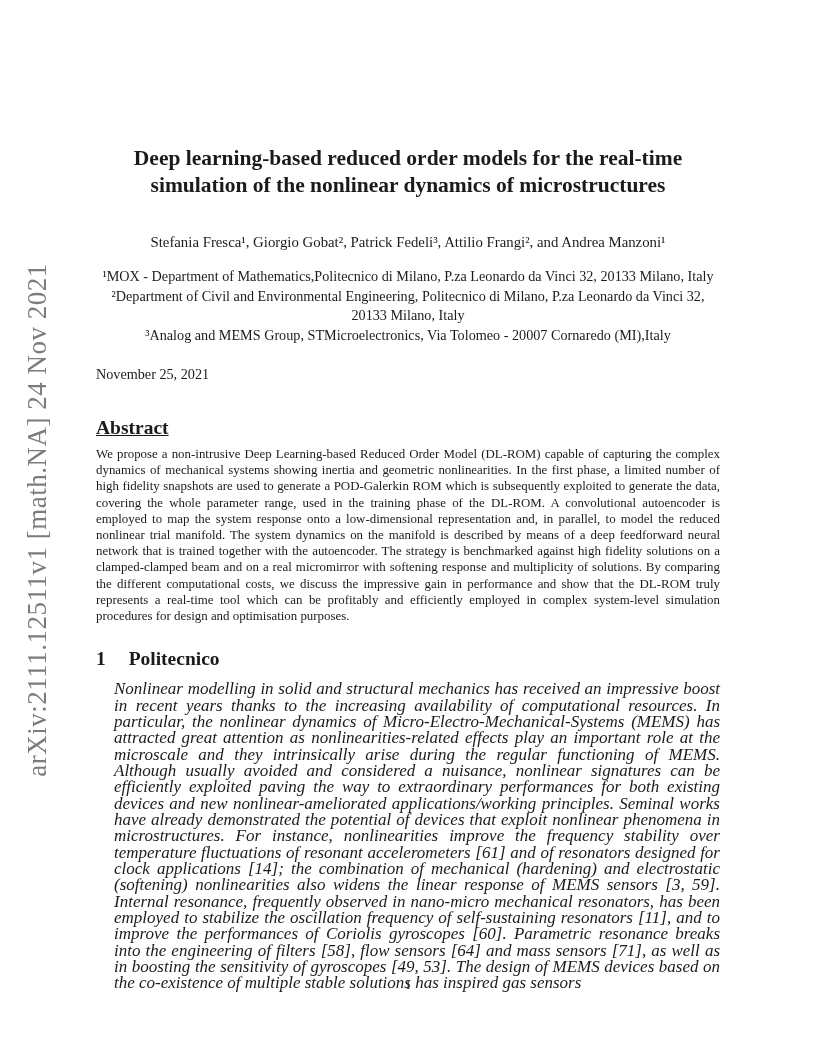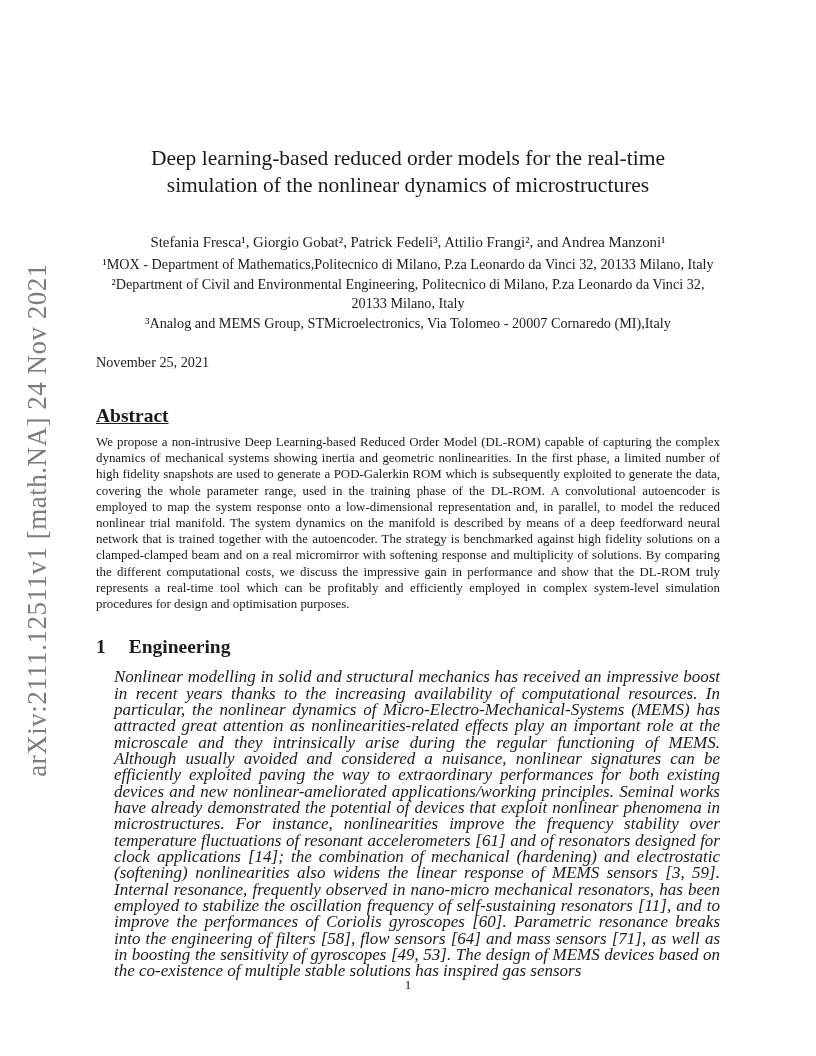--- a/index.html
+++ b/index.html
@@ -24,34 +24,34 @@
     letter-spacing: 0.5px;
   }
   .content {
     position: absolute;
     left: 96px;
     top: 0;
     width: 624px;
   }
   .title {
     margin: 145px 0 16px 0;
-    font-weight: normal;
+    font-weight: bold;
     font-size: 21.5px;
     line-height: 27px;
     text-align: center;
   }
   .title .tline { display: block; }
   .authors {
     margin-top: 34px;
     font-size: 14.8px;
     line-height: 19px;
     text-align: center;
   }
   .affiliations {
-    margin-top: 3px;
+    margin-top: 15px;
     font-size: 14.2px;
     line-height: 19.5px;
     text-align: center;
   }
   .date {
     margin-top: 21px;
     font-size: 14.2px;
     text-align: left;
   }
   .abstract-heading {
@@ -111,21 +111,21 @@
     </div>
 
     <div class="date">November 25, 2021</div>
 
     <h2 class="abstract-heading">Abstract</h2>
 
     <p class="abstract-text">We propose a non-intrusive Deep Learning-based Reduced Order Model (DL-ROM) capable of capturing the complex dynamics of mechanical systems showing inertia and geometric nonlinearities. In the first phase, a limited number of high fidelity snapshots are used to generate a POD-Galerkin ROM which is subsequently exploited to generate the data, covering the whole parameter range, used in the training phase of the DL-ROM. A convolutional autoencoder is employed to map the system response onto a low-dimensional representation and, in parallel, to model the reduced nonlinear trial manifold. The system dynamics on the manifold is described by means of a deep feedforward neural network that is trained together with the autoencoder. The strategy is benchmarked against high fidelity solutions on a clamped-clamped beam and on a real micromirror with softening response and multiplicity of solutions. By comparing the different computational costs, we discuss the impressive gain in performance and show that the DL-ROM truly represents a real-time tool which can be profitably and efficiently employed in complex system-level simulation procedures for design and optimisation purposes.</p>
 
     <h2 class="section-heading">
       <span class="sec-num">1</span>
-      <span class="sec-title">Engineering</span>
+      <span class="sec-title">Politecnico</span>
     </h2>
 
     <p class="body-text">Nonlinear modelling in solid and structural mechanics has received an impressive boost in recent years thanks to the increasing availability of computational resources. In particular, the nonlinear dynamics of Micro-Electro-Mechanical-Systems (MEMS) has attracted great attention as nonlinearities-related effects play an important role at the microscale and they intrinsically arise during the regular functioning of MEMS. Although usually avoided and considered a nuisance, nonlinear signatures can be efficiently exploited paving the way to extraordinary performances for both existing devices and new nonlinear-ameliorated applications/working principles. Seminal works have already demonstrated the potential of devices that exploit nonlinear phenomena in microstructures. For instance, nonlinearities improve the frequency stability over temperature fluctuations of resonant accelerometers [61] and of resonators designed for clock applications [14]; the combination of mechanical (hardening) and electrostatic (softening) nonlinearities also widens the linear response of MEMS sensors [3, 59]. Internal resonance, frequently observed in nano-micro mechanical resonators, has been employed to stabilize the oscillation frequency of self-sustaining resonators [11], and to improve the performances of Coriolis gyroscopes [60]. Parametric resonance breaks into the engineering of filters [58], flow sensors [64] and mass sensors [71], as well as in boosting the sensitivity of gyroscopes [49, 53]. The design of MEMS devices based on the co-existence of multiple stable solutions has inspired gas sensors</p>
 
   </div>
 
   <div class="page-number">1</div>
 
 </div>
 

